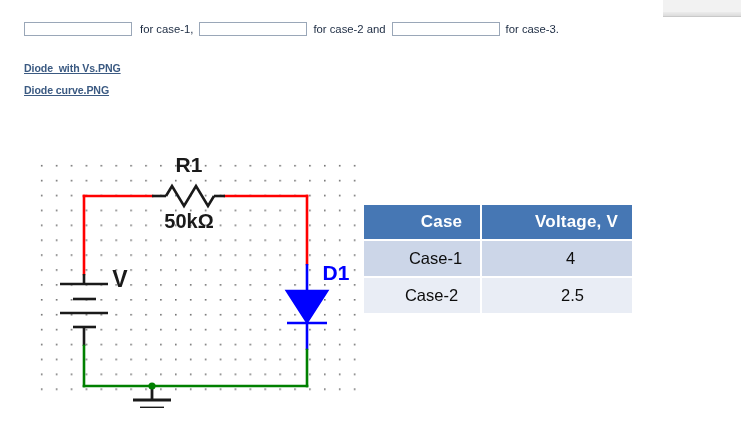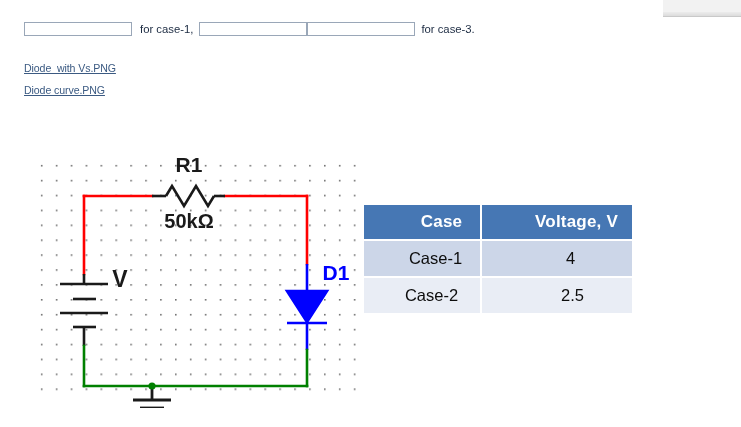--- a/index.html
+++ b/index.html
@@ -79,20 +79,21 @@
 
   
   .attach-link {
     position: absolute;
     left: 24px;
     font-size: 10.6px;
     color: #3b5a82;
     text-decoration: underline;
     letter-spacing: -0.1px;
     cursor: pointer;
+    font-weight: bold;
   }
   #link-1 { top: 62px; }
   #link-2 { top: 84px; }
 
   
   #circuit {
     position: absolute;
     left: 26px;
     top: 150px;
     width: 340px;
@@ -139,20 +140,21 @@
 
 <div id="window-fragment">
   <div class="frag-strip"></div>
 </div>
 
 <div id="question">
   <div class="q-line2">
     <input class="ans-box" type="text" value="" style="">
     <span class="q-seg first">for case-1,</span>
     <input class="ans-box" type="text" value="" style="">
+    <span class="q-seg">for case-2 and</span>
     <input class="ans-box" type="text" value="" style="">
     <span class="q-seg">for case-3.</span>
   </div>
 </div>
 
 <a id="link-1" class="attach-link" href="#">Diode_with Vs.PNG</a>
 <a id="link-2" class="attach-link" href="#">Diode curve.PNG</a>
 
 <div id="circuit">
   <svg width="340" height="258" viewBox="0 0 340 258" xmlns="http://www.w3.org/2000/svg">

